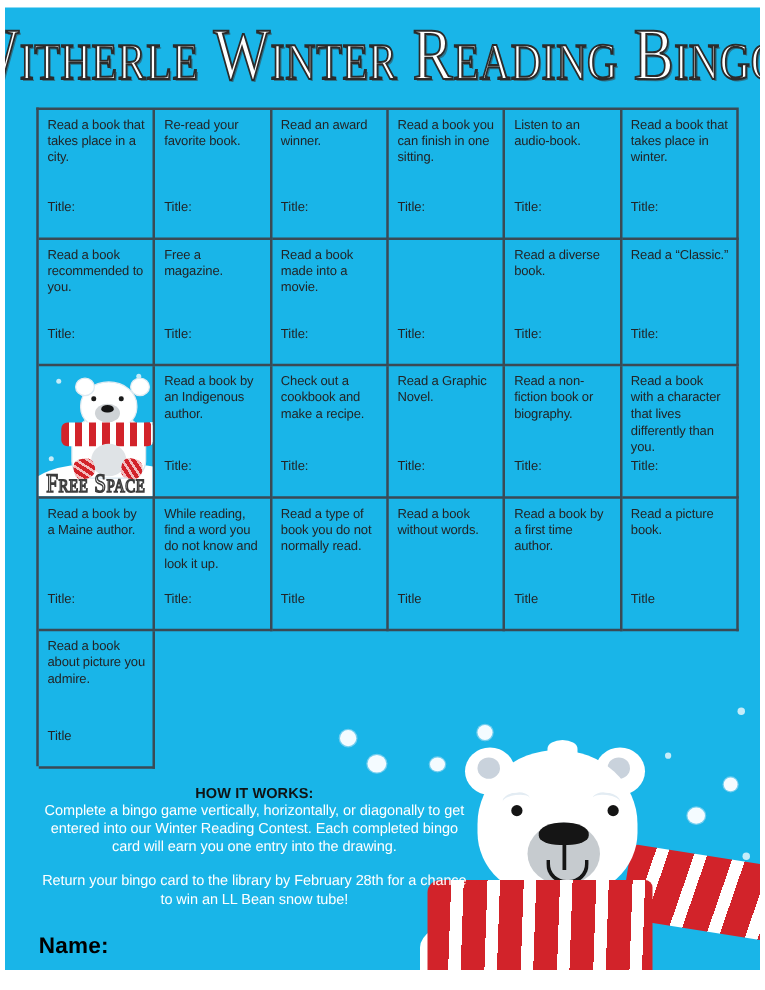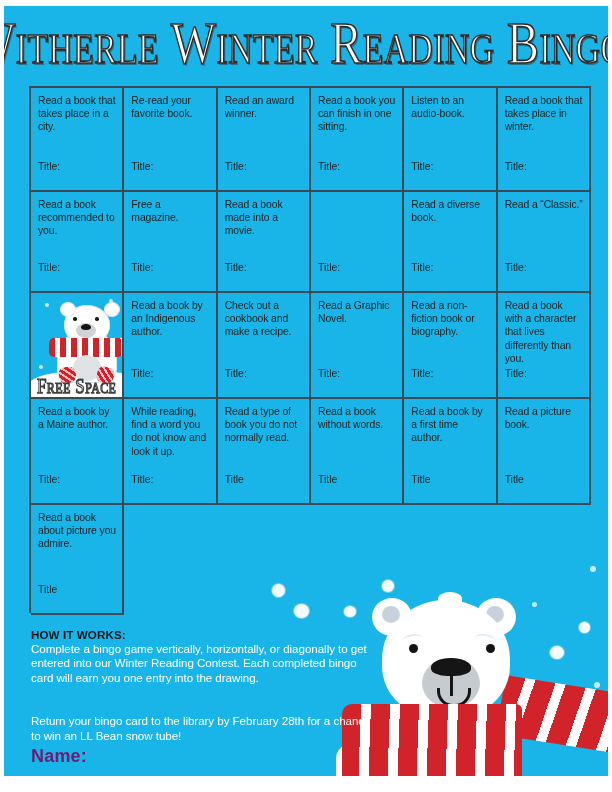--- a/index.html
+++ b/index.html
@@ -210,43 +210,44 @@
     transform: scaleY(1.25);
     white-space: nowrap;
   }
 
   
   #how-it-works {
     position: absolute;
     left: 27px;
     top: 622px;
     width: 345px;
+    text-align: center;
   }
   #how-heading {
     font-size: 11.6px;
     font-weight: bold;
     color: #101314;
     letter-spacing: 0.1px;
     margin-bottom: 1px;
   }
   .how-para {
     font-size: 11.6px;
     line-height: 14.4px;
     color: #ffffff;
     letter-spacing: -0.05px;
   }
-  #how-para-2 { margin-top: 29px; }
+  #how-para-2 { margin-top: 13px; }
 
   #name-line {
     position: absolute;
     left: 27px;
     top: 740px;
     font-size: 18px;
     font-weight: bold;
-    color: #701a75;
+    color: #000000;
     letter-spacing: 0.2px;
   }
 
   
   #big-bear {
     position: absolute;
     left: 330px;
     top: 586px;
     width: 274px;
     height: 184px;

